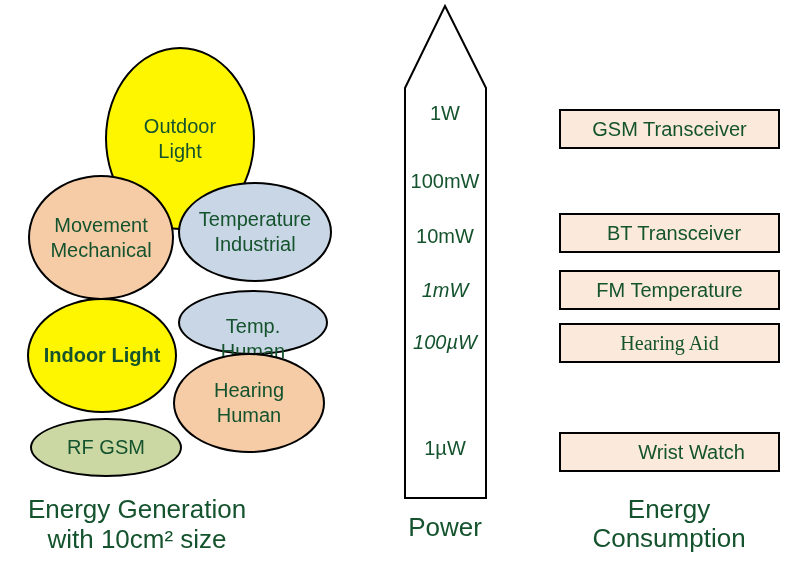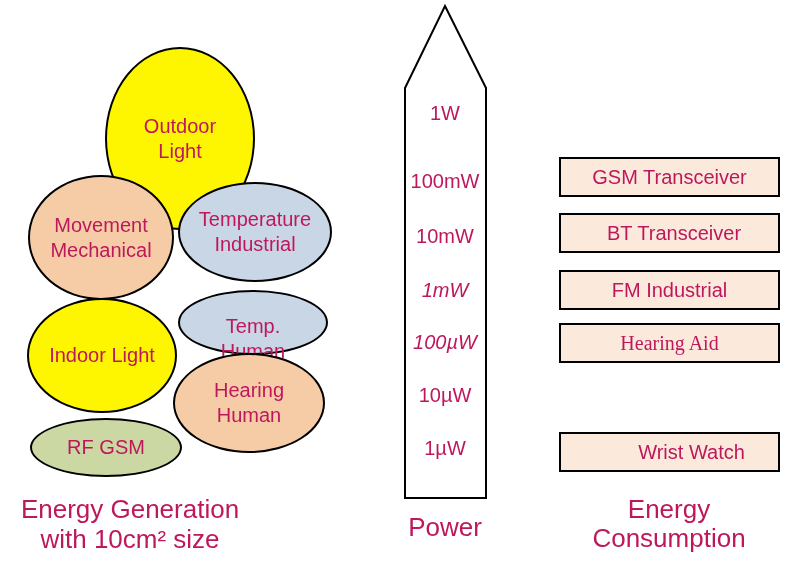--- a/index.html
+++ b/index.html
@@ -6,21 +6,21 @@
     margin: 0;
     padding: 0;
     background: #ffffff;
   }
   .canvas {
     position: relative;
     width: 800px;
     height: 565px;
     background: #ffffff;
     font-family: "Liberation Sans", sans-serif;
-    color: #be185d;
+    color: #14532d;
     overflow: hidden;
   }
 
   
   .ellipse {
     position: absolute;
     box-sizing: border-box;
     border: 2px solid #000000;
     border-radius: 50%;
     display: flex;
@@ -47,21 +47,21 @@
   .e-movhum .elabel { width: 110px; }
   .e-rfgsm          { left: 30px;  top: 418px; width: 152px; height: 59px;  z-index: 7; }
   .e-rfgsm .elabel  { width: 140px; }
 
   .caption {
     position: absolute;
     text-align: center;
     font-size: 26px;
     line-height: 30px;
   }
-  .caption-generation { left: 10px; top: 494px; width: 240px; }
+  .caption-generation { left: 17px; top: 494px; width: 240px; }
   .caption-power      { left: 395px; top: 512px; width: 100px; }
   .caption-consumption{ left: 569px; top: 495px; width: 200px; line-height: 29px; }
 
   
   .power-arrow-svg {
     position: absolute;
     left: 395px;
     top: 0px;
     width: 100px;
     height: 505px;
@@ -89,42 +89,42 @@
     left: 559px;
     width: 221px;
     height: 40px;
     box-sizing: border-box;
     border: 2px solid #000000;
     display: flex;
     align-items: center;
     justify-content: center;
     font-size: 20px;
   }
-  .db-0 { top: 109px; margin-top: 48px; }
+  .db-0 { top: 109px; }
   .db-1 { top: 213px; padding-left: 9px; }
   .db-2 { top: 270px; }
   .db-3 { top: 323px; }
   .db-4 { top: 376px; }
   .db-5 { top: 432px; }
 </style>
 </head>
 <body>
 
 <div class="canvas">
 
   <div class="ellipse e-outdoor" style="background: rgb(254, 245, 0);">
     <span class="elabel">Outdoor Light</span>
   </div>
   <div class="ellipse e-movmech" style="background: rgb(246, 204, 167);">
     <span class="elabel">Movement Mechanical</span>
   </div>
   <div class="ellipse e-tempind" style="background: rgb(201, 214, 229);">
     <span class="elabel">Temperature Industrial</span>
   </div>
-  <div class="ellipse e-indoor" style="background: rgb(254, 245, 0);">
+  <div class="ellipse e-indoor" style="background: rgb(254, 245, 0); font-weight: bold;">
     <span class="elabel">Indoor Light</span>
   </div>
   <div class="ellipse e-temphum" style="background: rgb(201, 214, 229);">
     <span class="elabel">Temp. Human</span>
   </div>
   <div class="ellipse e-movhum" style="background: rgb(246, 204, 167);">
     <span class="elabel">Hearing Human</span>
   </div>
   <div class="ellipse e-rfgsm" style="background: rgb(203, 216, 164);">
     <span class="elabel">RF GSM</span>
@@ -137,33 +137,32 @@
 
   <svg class="power-arrow-svg" viewBox="0 0 100 505" xmlns="http://www.w3.org/2000/svg">
     <polygon points="50,6 91,88 91,498 10,498 10,88" fill="#FFFFFF" stroke="#000000" stroke-width="2" stroke-linejoin="miter"></polygon>
   </svg>
 
   <span class="power-level pl-0">1W</span>
   <span class="power-level pl-1">100mW</span>
   <span class="power-level pl-2">10mW</span>
   <span class="power-level pl-3">1mW</span>
   <span class="power-level pl-4">100µW</span>
-  <span class="power-level pl-5">10µW</span>
   <span class="power-level pl-6">1µW</span>
 
   <div class="caption caption-power">Power</div>
 
   <div class="device-box db-0" style="background: rgb(251, 234, 219);">
     <span>GSM Transceiver</span>
   </div>
   <div class="device-box db-1" style="background: rgb(251, 234, 219);">
     <span>BT Transceiver</span>
   </div>
   <div class="device-box db-2" style="background: rgb(251, 234, 219);">
-    <span>FM Industrial</span>
+    <span>FM Temperature</span>
   </div>
   <div class="device-box db-3" style="background: rgb(251, 234, 219); font-family: Liberation Serif, serif;">
     <span>Hearing Aid</span>
   </div>
   <div class="device-box db-5" style="background: rgb(251, 234, 219); padding-left: 44px;">
     <span>Wrist Watch</span>
   </div>
 
   <div class="caption caption-consumption">
     <div>Energy</div>

